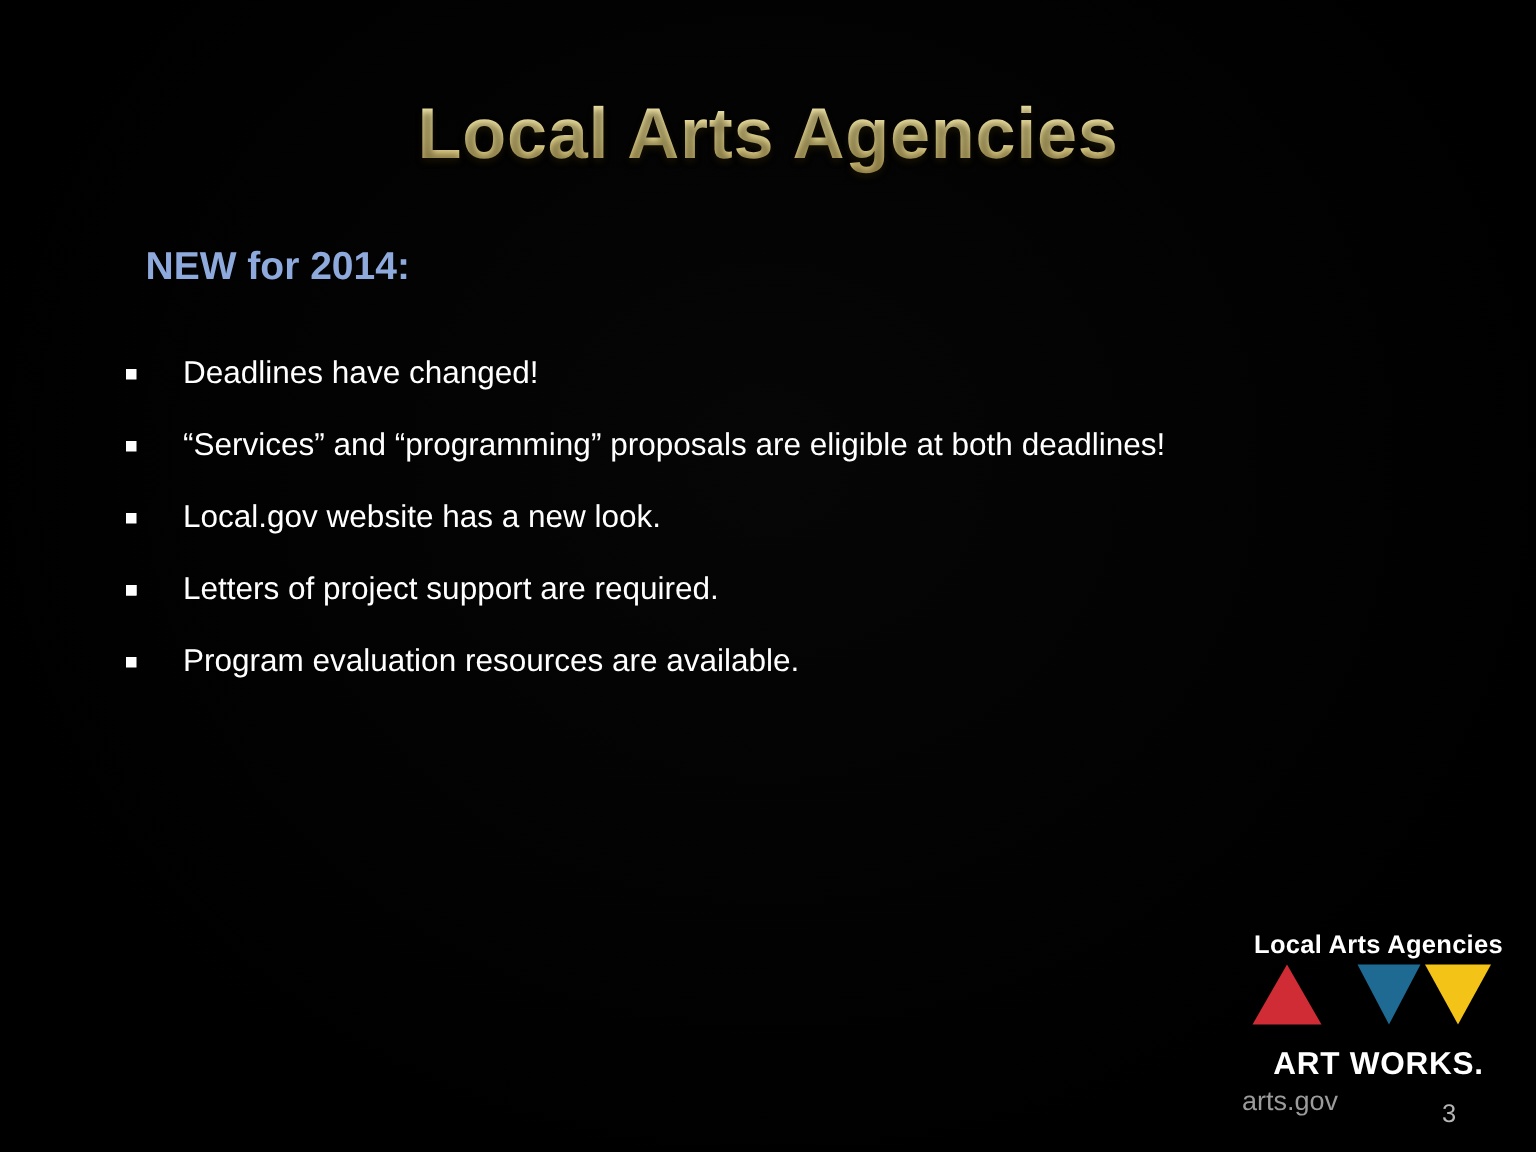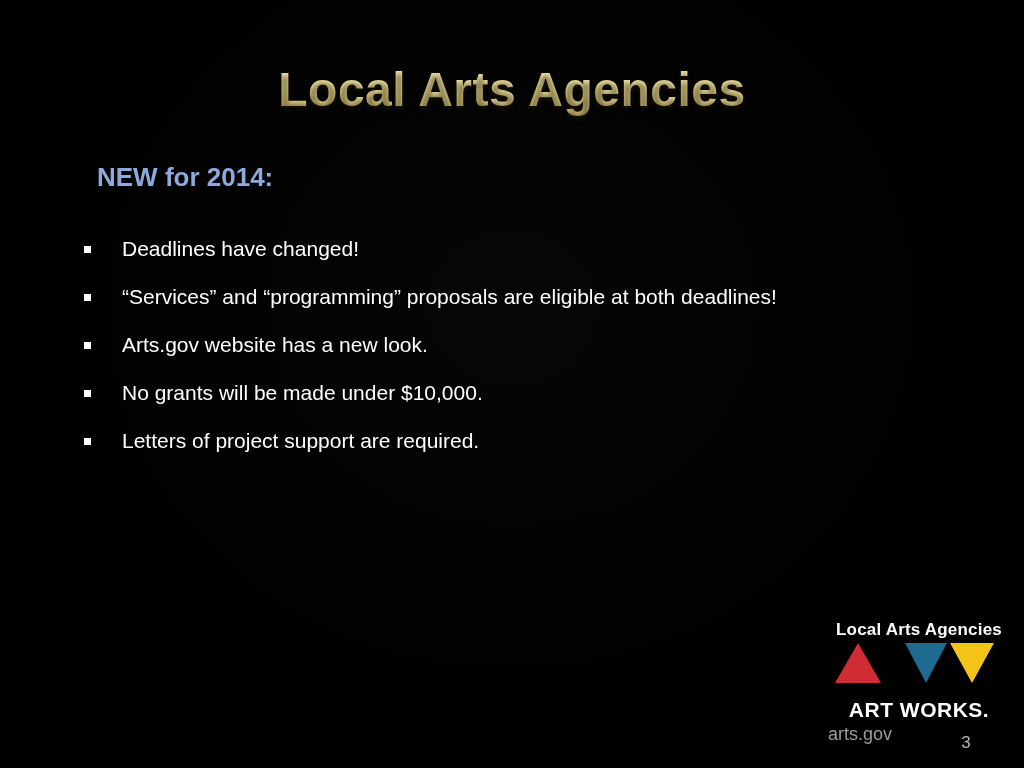--- a/index.html
+++ b/index.html
@@ -150,32 +150,32 @@
     <li>
       <span class="marker"></span>
       <span>Deadlines have changed!</span>
     </li>
     <li>
       <span class="marker"></span>
       <span>“Services” and “programming” proposals are eligible at both deadlines!</span>
     </li>
     <li>
       <span class="marker"></span>
-      <span>Arts.gov website has a new look.</span>
+      <span>Local.gov website has a new look.</span>
     </li>
     <li>
       <span class="marker"></span>
     </li>
     <li>
       <span class="marker"></span>
-      <span>No grants will be made under $10,000.</span>
+      <span>Letters of project support are required.</span>
     </li>
     <li>
       <span class="marker"></span>
-      <span>Letters of project support are required.</span>
+      <span>Program evaluation resources are available.</span>
     </li>
   </ul>
 
   <div class="logo">
     <div class="logo-title">Local Arts Agencies</div>
     <div class="triangles">
       <span class="tri tri-red"></span>
       <span class="tri tri-blue"></span>
       <span class="tri tri-yellow"></span>
     </div>

